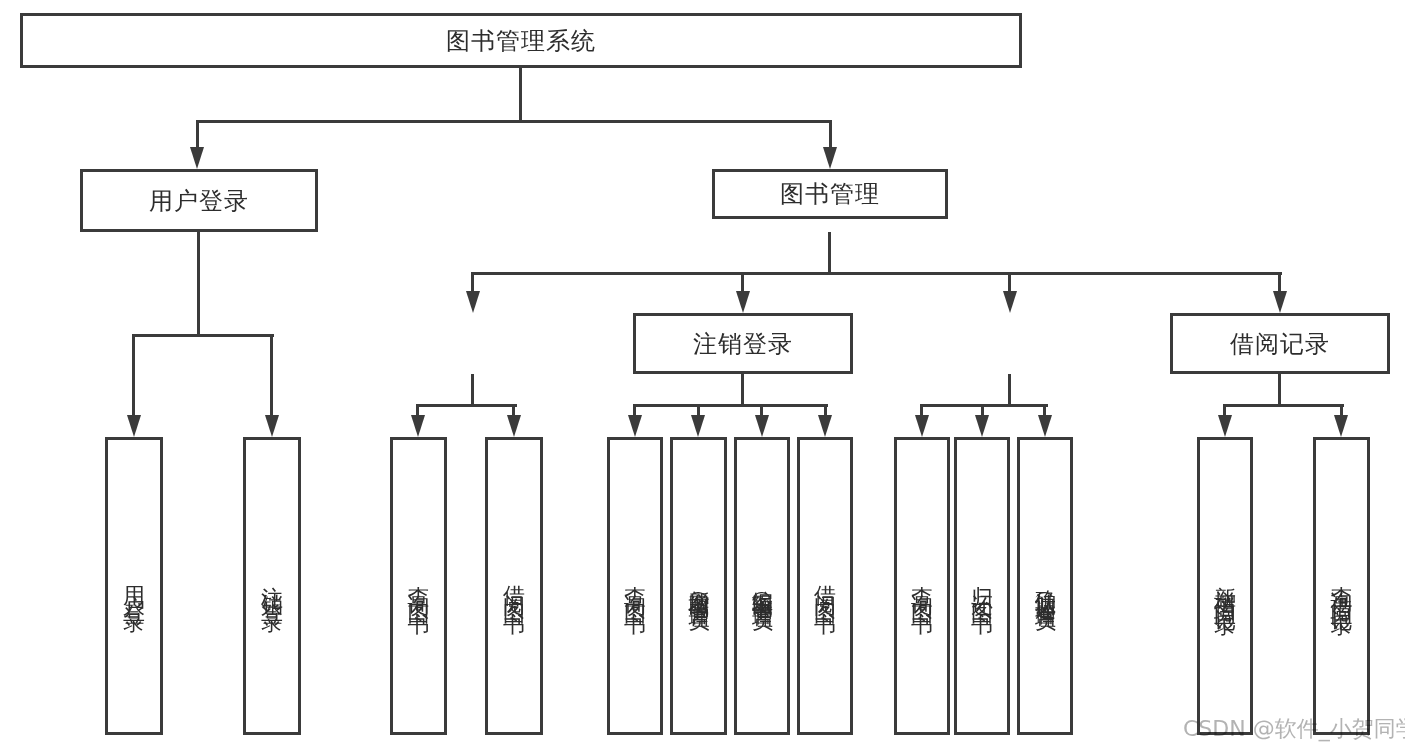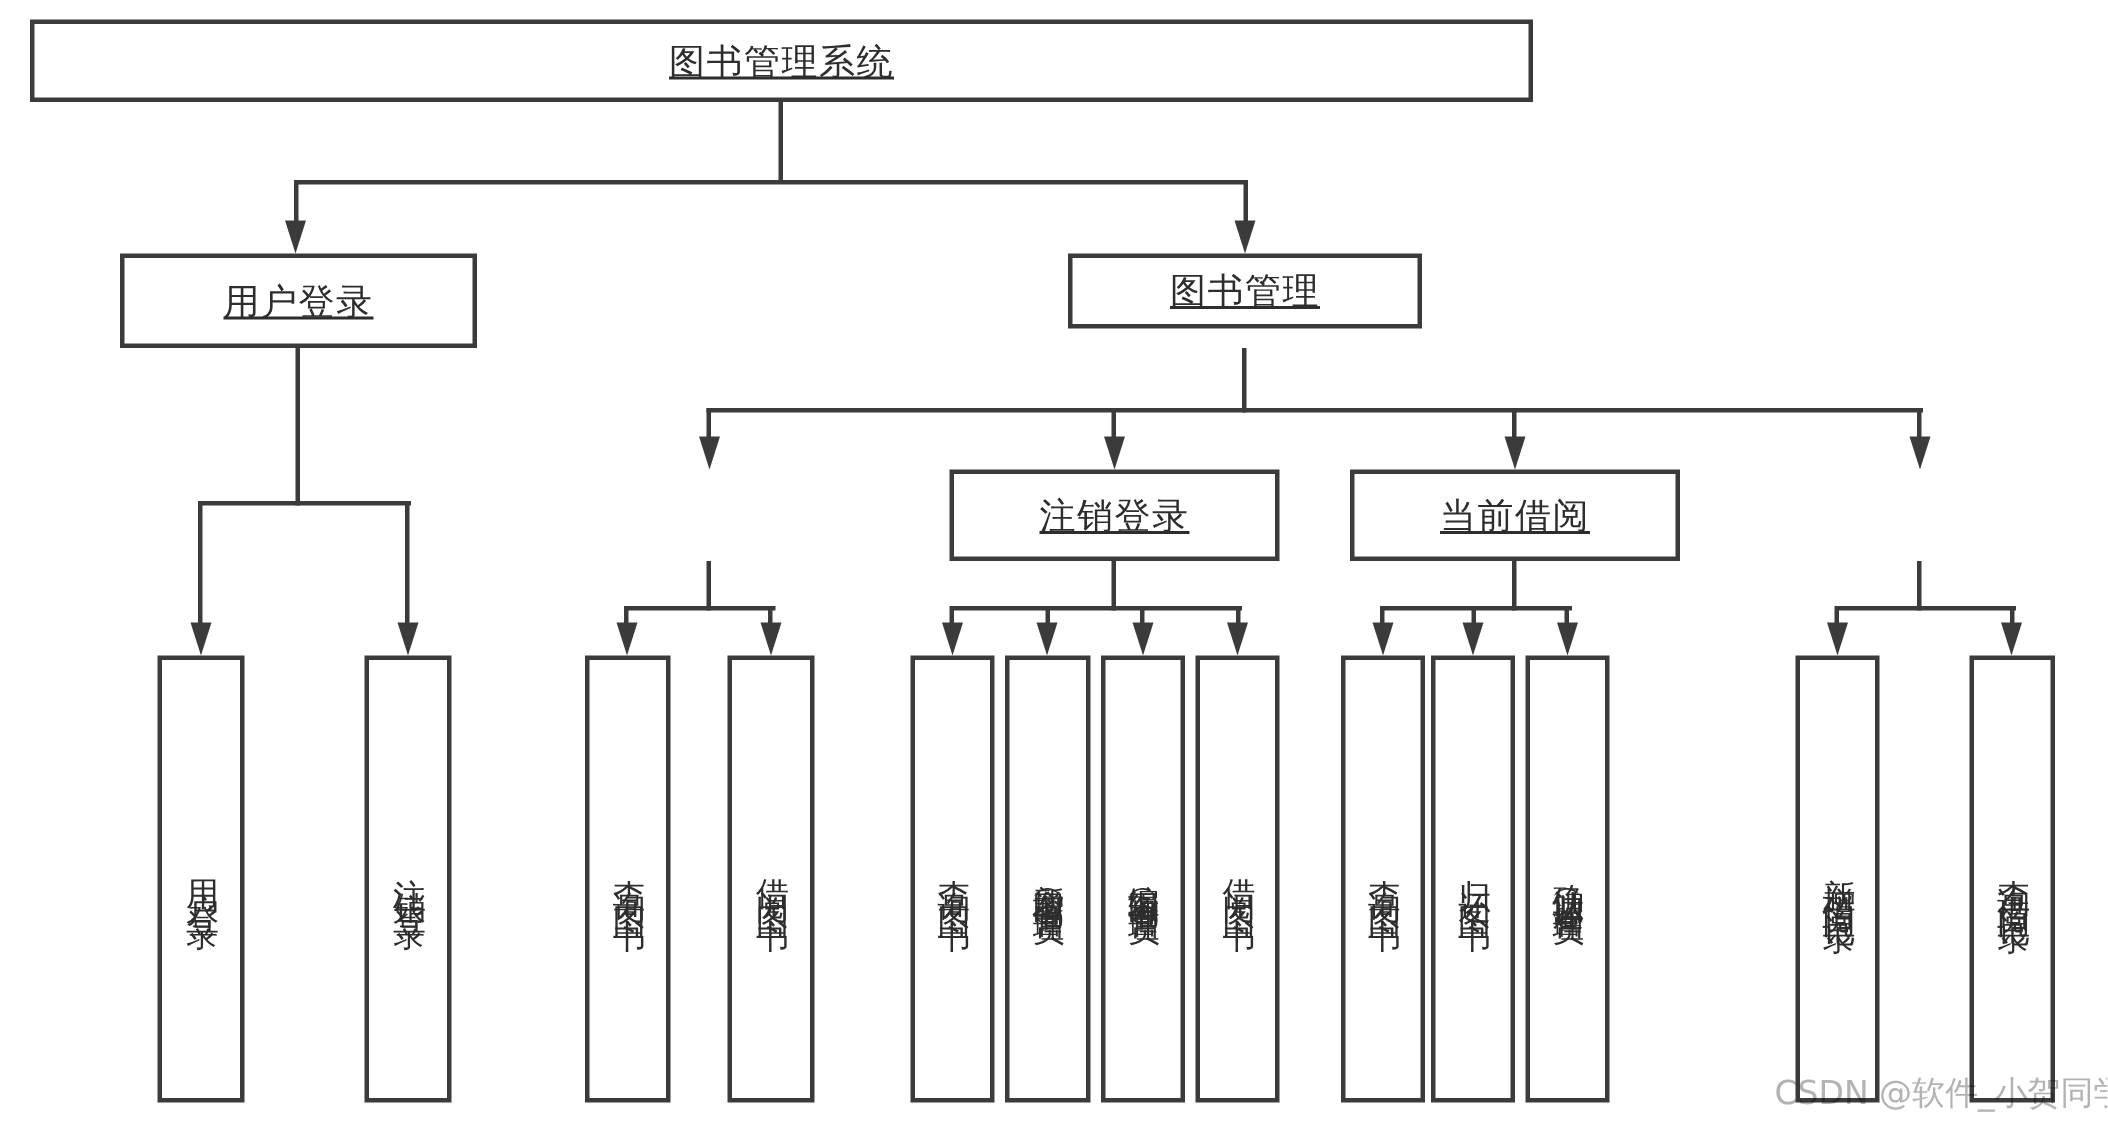--- a/index.html
+++ b/index.html
@@ -13,21 +13,21 @@
   
   .node {
     position:absolute;
     box-sizing:border-box;
     border:3px solid #3b3b3b;
     background:#ffffff;
     display:flex; align-items:center; justify-content:center;
     color:#2d2d2d;
     text-align:center;
   }
-  .h { font-size:24px; letter-spacing:1px;text-decoration:underline; }
+  .h { font-size:24px; letter-spacing:1px; }
   .v {
     writing-mode:vertical-rl;
     text-orientation:upright;
     font-size:22px;
     letter-spacing:9px;
     line-height:1;
   }
   .v.med  { letter-spacing:6px; }
   .v.long { font-size:21px; letter-spacing:3px; }
   
@@ -77,21 +77,21 @@
   <div class="line" style="left:471px;top:272px;width:3px;height:21px"></div>
   <div class="arrow" style="left:466px;top:291px"></div>
   <div class="line" style="left:741px;top:272px;width:3px;height:21px"></div>
   <div class="arrow" style="left:736px;top:291px"></div>
   <div class="line" style="left:1008px;top:272px;width:3px;height:21px"></div>
   <div class="arrow" style="left:1003px;top:291px"></div>
   <div class="line" style="left:1278px;top:272px;width:3px;height:21px"></div>
   <div class="arrow" style="left:1273px;top:291px"></div>
 
   <div class="node h" style="left:633px;top:313px;width:220px;height:61px">注销登录</div>
-  <div class="node h" style="left:900px;top:313px;width:220px;height:61px">当前借阅</div>
+  <div class="node h" style="left:1170px;top:313px;width:220px;height:61px">借阅记录</div>
 
   <div class="line" style="left:471px;top:374px;width:3px;height:33px"></div>
   <div class="line" style="left:417px;top:404px;width:100px;height:3px"></div>
   <div class="line" style="left:416px;top:404px;width:3px;height:14px"></div>
   <div class="arrow" style="left:411px;top:415px"></div>
   <div class="line" style="left:512px;top:404px;width:3px;height:14px"></div>
   <div class="arrow" style="left:507px;top:415px"></div>
 
   <div class="line" style="left:741px;top:374px;width:3px;height:33px"></div>
   <div class="line" style="left:634px;top:404px;width:194px;height:3px"></div>

